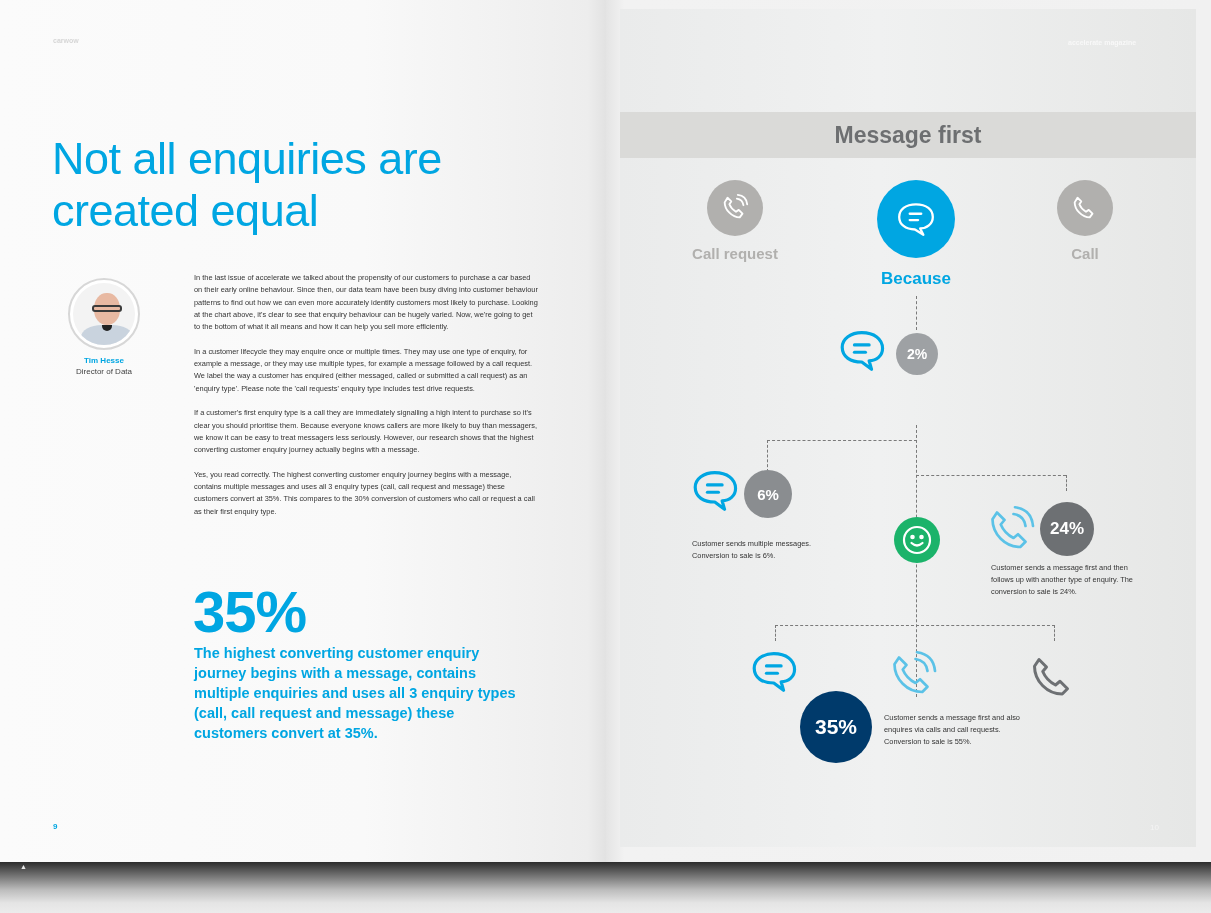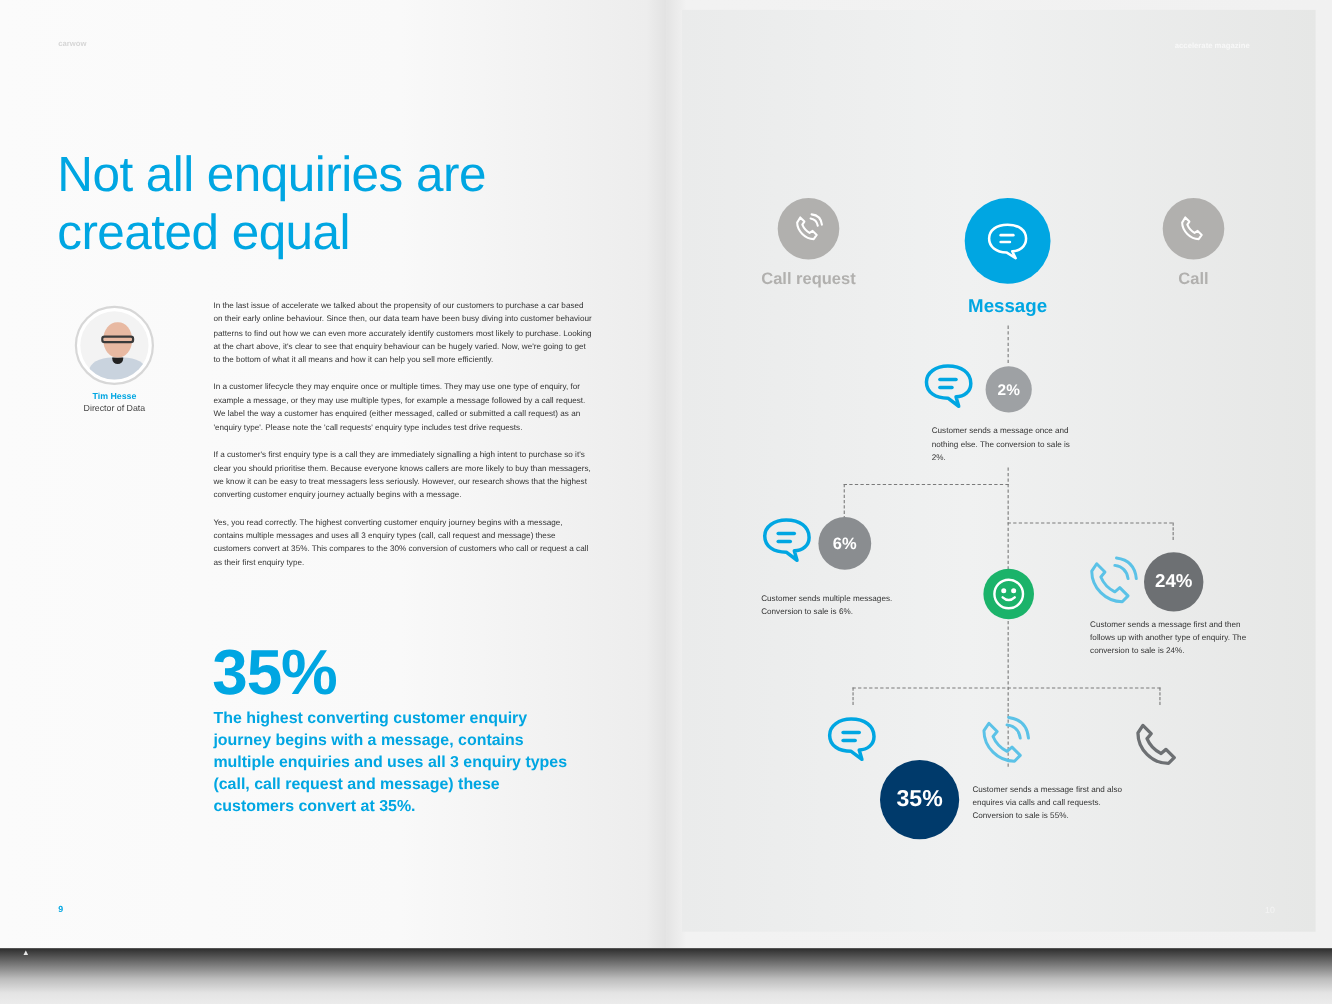--- a/index.html
+++ b/index.html
@@ -102,57 +102,57 @@
 
     <div class="big-stat">35%</div>
     <div class="big-caption">The highest converting customer enquiry journey begins with a message, contains multiple enquiries and uses all 3 enquiry types (call, call request and message) these customers convert at 35%.</div>
 
     <div class="page-num-left">9</div>
   </div>
 
   <div class="page-right">
     <div class="panel">
       <div class="mag">accelerate magazine</div>
+      <div class="panel-header">Message first</div>
 
       <div class="circle" style="left:87px;top:171px;width:56px;height:56px;background:#b1b0ae;">
         <svg width="30" height="30" viewBox="0 0 32 32" fill="none" stroke="#fff" stroke-width="2" stroke-linecap="round" stroke-linejoin="round">
           <path d="M8 5 L12 9 L10 12 Q12 17 17 20 L20 18 L24 22 L21 26 Q15 26 10 21 Q5 16 5 10 Z"></path>
           <path d="M18 6 Q24 7 25 13"></path>
           <path d="M19 2 Q28 3 29 12"></path>
         </svg>
       </div>
       <div class="label" style="left:60px;top:236px;width:110px;font-size:15px;color:#b1b0ae;">Call request</div>
 
       <div class="circle" style="left:257px;top:171px;width:78px;height:78px;background:#00a6e2;">
         <svg width="42" height="42" viewBox="0 0 40 40" fill="none" stroke="#fff" stroke-width="2.2" stroke-linecap="round" stroke-linejoin="round">
           <path d="M20 6 C30 6 36 11 36 18 C36 25 30 29 24 29 L27 35 L19 30 C10 30 4 25 4 18 C4 11 10 6 20 6 Z"></path>
           <line x1="14" y1="15" x2="25" y2="15"></line>
           <line x1="14" y1="21" x2="22" y2="21"></line>
         </svg>
       </div>
-      <div class="label" style="left:236px;top:260px;width:120px;font-size:17px;color:#00a6e2;">Message</div>
+      <div class="label" style="left:236px;top:260px;width:120px;font-size:17px;color:#00a6e2;">Because</div>
 
       <div class="circle" style="left:437px;top:171px;width:56px;height:56px;background:#b1b0ae;">
         <svg width="30" height="30" viewBox="0 0 32 32" fill="none" stroke="#fff" stroke-width="2" stroke-linecap="round" stroke-linejoin="round">
           <path d="M8 5 L12 9 L10 12 Q12 17 17 20 L20 18 L24 22 L21 26 Q15 26 10 21 Q5 16 5 10 Z"></path>
         </svg>
       </div>
       <div class="label" style="left:415px;top:236px;width:100px;font-size:15px;color:#b1b0ae;">Call</div>
 
       <div class="dash-v" style="left:296px;top:287px;height:34px;"></div>
 
       <svg class="icon" style="left:218px;top:320px;" width="50" height="44" viewBox="0 0 40 36" fill="none" stroke="#00a6e2" stroke-width="2.6" stroke-linecap="round" stroke-linejoin="round">
         <path d="M19 3 C29 3 36 8 36 16 C36 22 31 26 25 26 L27 33 L19 27 C10 27 3 23 3 15 C3 8 10 3 19 3 Z"></path>
         <line x1="13" y1="13" x2="25" y2="13"></line>
         <line x1="13" y1="19" x2="22" y2="19"></line>
       </svg>
       <div class="circle" style="left:276px;top:324px;width:42px;height:42px;background:#9ea1a4;">
         <span class="pct" style="font-size:14px;">2%</span>
       </div>
-      <div class="desc" style="left:227px;top:377px;width:130px;">Customer sends a message once and nothing else. The conversion to sale is 2%.</div>
 
       <div class="dash-v" style="left:296px;top:416px;height:272px;"></div>
 
       <div class="dash-h" style="left:147px;top:431px;width:150px;"></div>
       <div class="dash-v" style="left:147px;top:431px;height:32px;"></div>
 
       <div class="dash-h" style="left:296px;top:466px;width:150px;"></div>
       <div class="dash-v" style="left:446px;top:466px;height:16px;"></div>
 
       <svg class="icon" style="left:71px;top:460px;" width="50" height="44" viewBox="0 0 40 36" fill="none" stroke="#00a6e2" stroke-width="2.6" stroke-linecap="round" stroke-linejoin="round">

